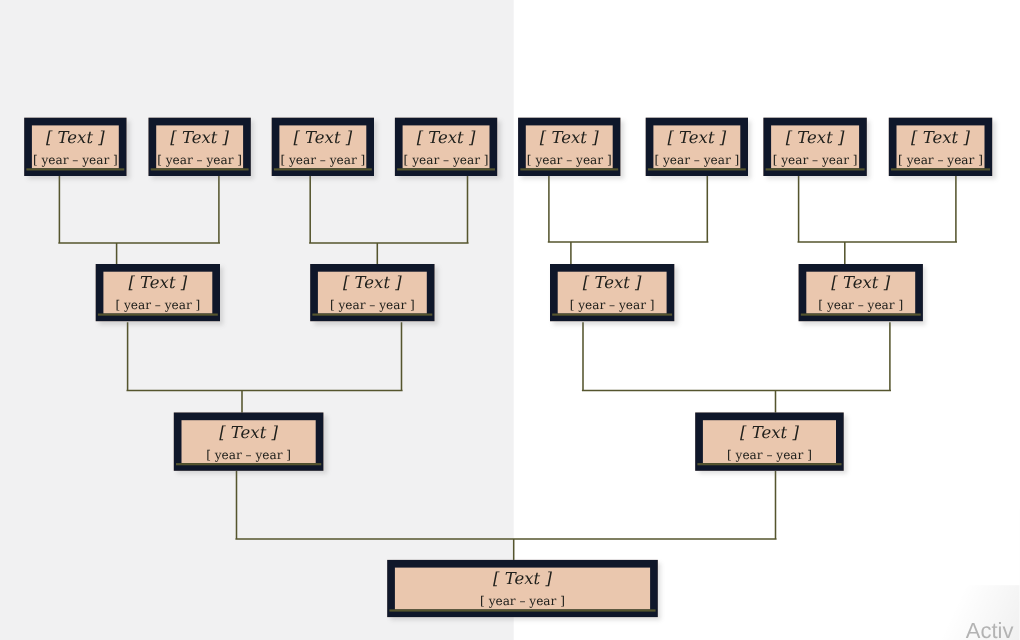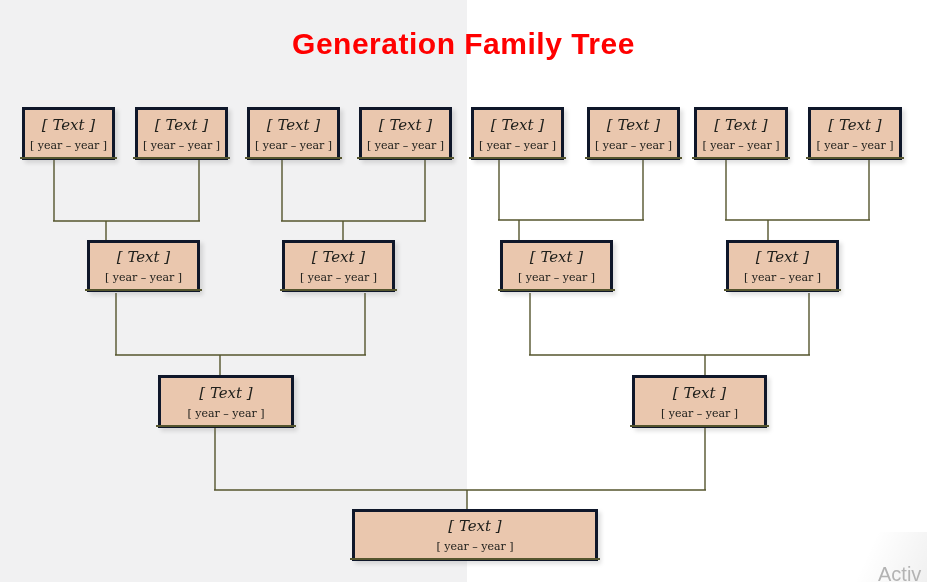--- a/index.html
+++ b/index.html
@@ -26,21 +26,21 @@
     letter-spacing:0.5px;
     color:#ff0000;
   }
   svg.connectors{
     position:absolute;left:0;top:0;
     pointer-events:none;
   }
   .node{
     position:absolute;
     background:#eac7ae;
-    border:3px solid #0f172a;
+    border:7px solid #0f172a;
     box-sizing:border-box;
     box-shadow:3px 3px 4px rgba(110,110,110,0.22);
     display:flex;
     flex-direction:column;
     align-items:center;
     justify-content:center;
     gap:5px;
   }
   .node::after{
     content:"";
@@ -77,21 +77,20 @@
     pointer-events:none;
   }
 </style>
 </head>
 <body>
 
 <div class="stage">
 
   <div class="panel-left"></div>
 
-  <h1 class="page-title">Generation Family Tree</h1>
 
   <svg class="connectors" width="927" height="582" viewBox="0 0 927 582">
     <g fill="none" stroke="#55552e" stroke-width="1.4">
       <path d="M54,160 L54,221 M199,160 L199,221 M53,221 L200,221 M106,221 L106,242"></path>
       <path d="M282,160 L282,221 M425,160 L425,221 M281,221 L426,221 M343,221 L343,242"></path>
       <path d="M499,160 L499,220 M643,160 L643,220 M498,220 L644,220 M519,220 L519,242"></path>
       <path d="M726,160 L726,220 M869,160 L869,220 M725,220 L870,220 M768,220 L768,242"></path>
       <path d="M116,293 L116,355 M365,293 L365,355 M115,355 L366,355 M220,355 L220,377"></path>
       <path d="M530,293 L530,355 M809,293 L809,355 M529,355 L810,355 M705,355 L705,377"></path>
       <path d="M215,428 L215,490 M705,428 L705,490 M214,490 L706,490 M467,490 L467,511"></path>

